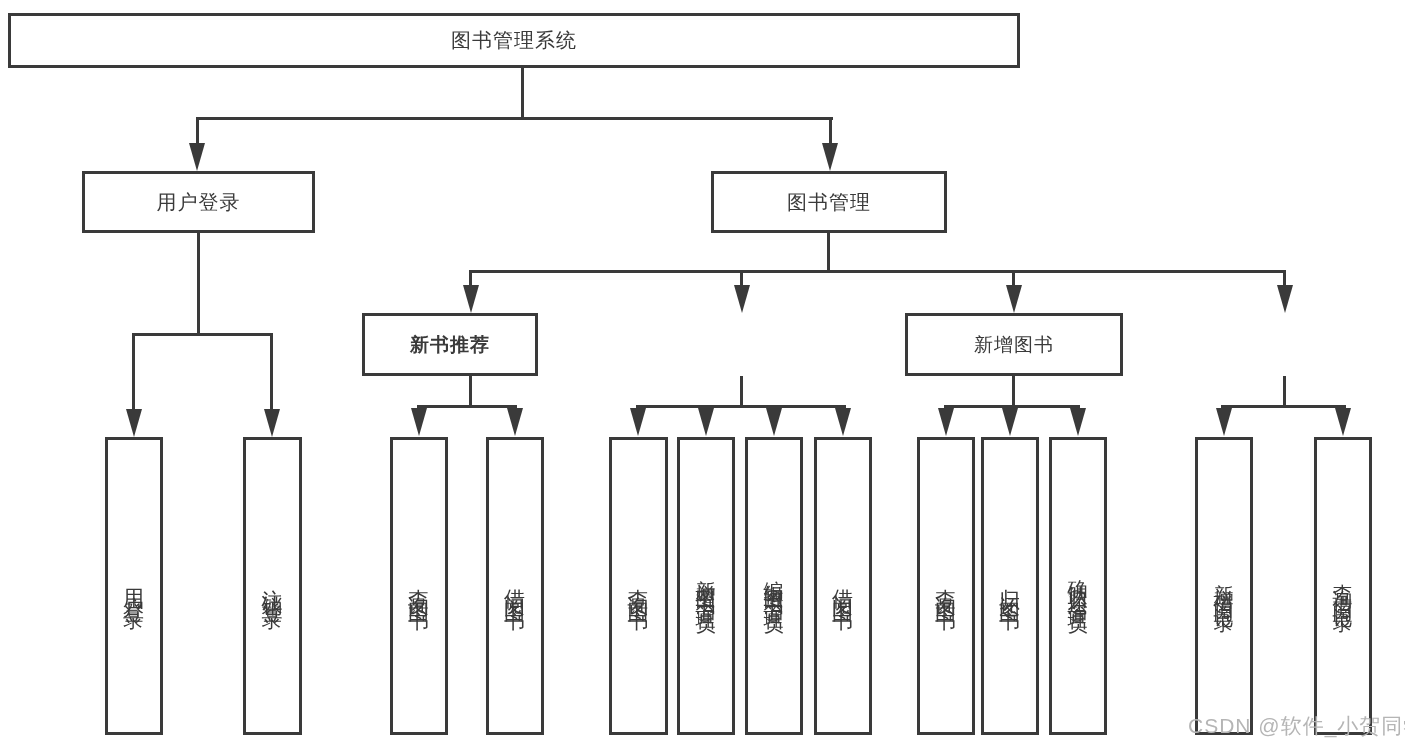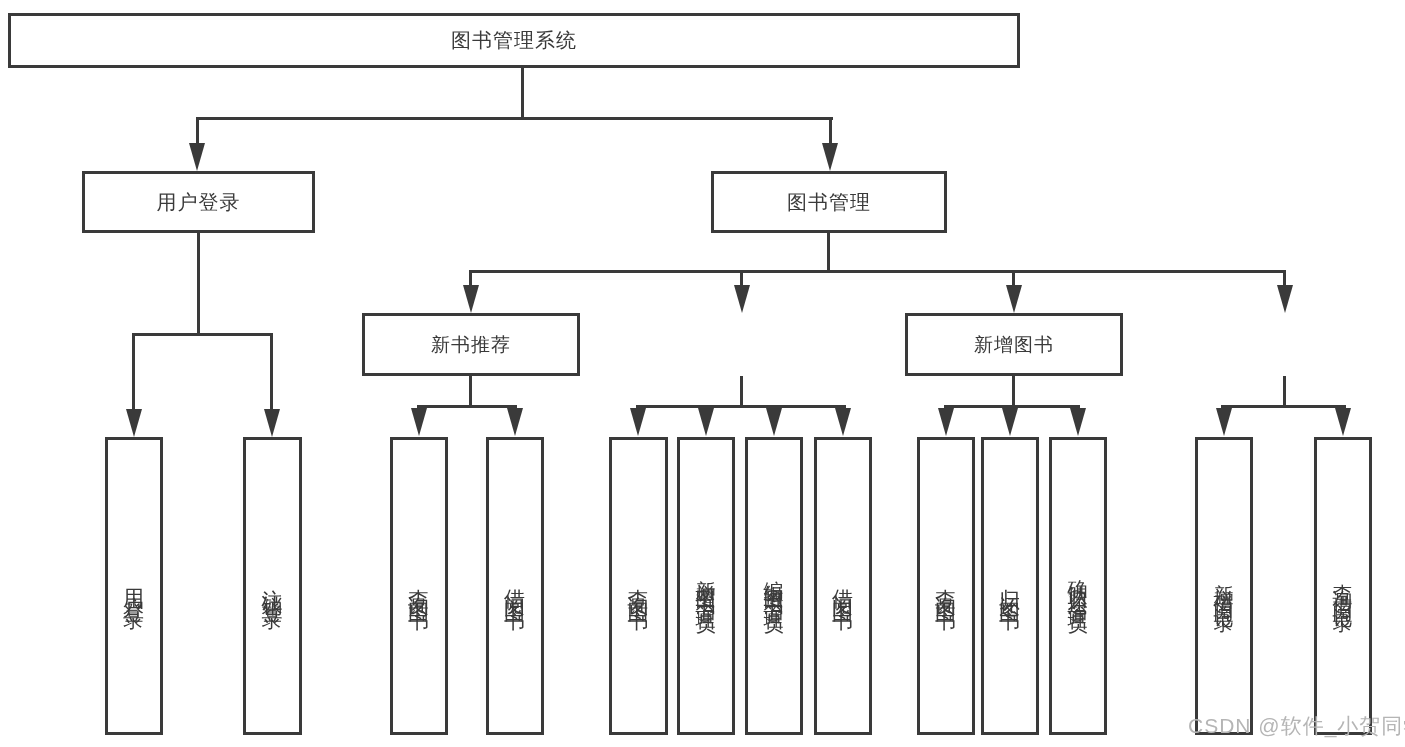--- a/index.html
+++ b/index.html
@@ -71,21 +71,21 @@
   <div class="hline" style="left:469px;top:270px;width:817px;height:3px;"></div>
   <div class="vline" style="left:469px;top:270px;width:3px;height:15px;"></div>
   <div class="arrow" style="left:463px;top:285px;"></div>
   <div class="vline" style="left:740px;top:270px;width:3px;height:15px;"></div>
   <div class="arrow" style="left:734px;top:285px;"></div>
   <div class="vline" style="left:1012px;top:270px;width:3px;height:15px;"></div>
   <div class="arrow" style="left:1006px;top:285px;"></div>
   <div class="vline" style="left:1283px;top:270px;width:3px;height:15px;"></div>
   <div class="arrow" style="left:1277px;top:285px;"></div>
 
-  <div class="box-h" style="left:362px;top:313px;width:218px;height:63px;">
+  <div class="box-h" style="left:362px;top:313px;width:176px;height:63px;font-weight:bold;">
     <span>新书推荐</span>
   </div>
   <div class="box-h" style="left:905px;top:313px;width:218px;height:63px;">
     <span>新增图书</span>
   </div>
 
   <div class="vline" style="left:469px;top:376px;width:3px;height:32px;"></div>
   <div class="hline" style="left:417px;top:405px;width:100px;height:3px;"></div>
   <div class="arrow" style="left:411px;top:408px;"></div>
   <div class="arrow" style="left:507px;top:408px;"></div>

